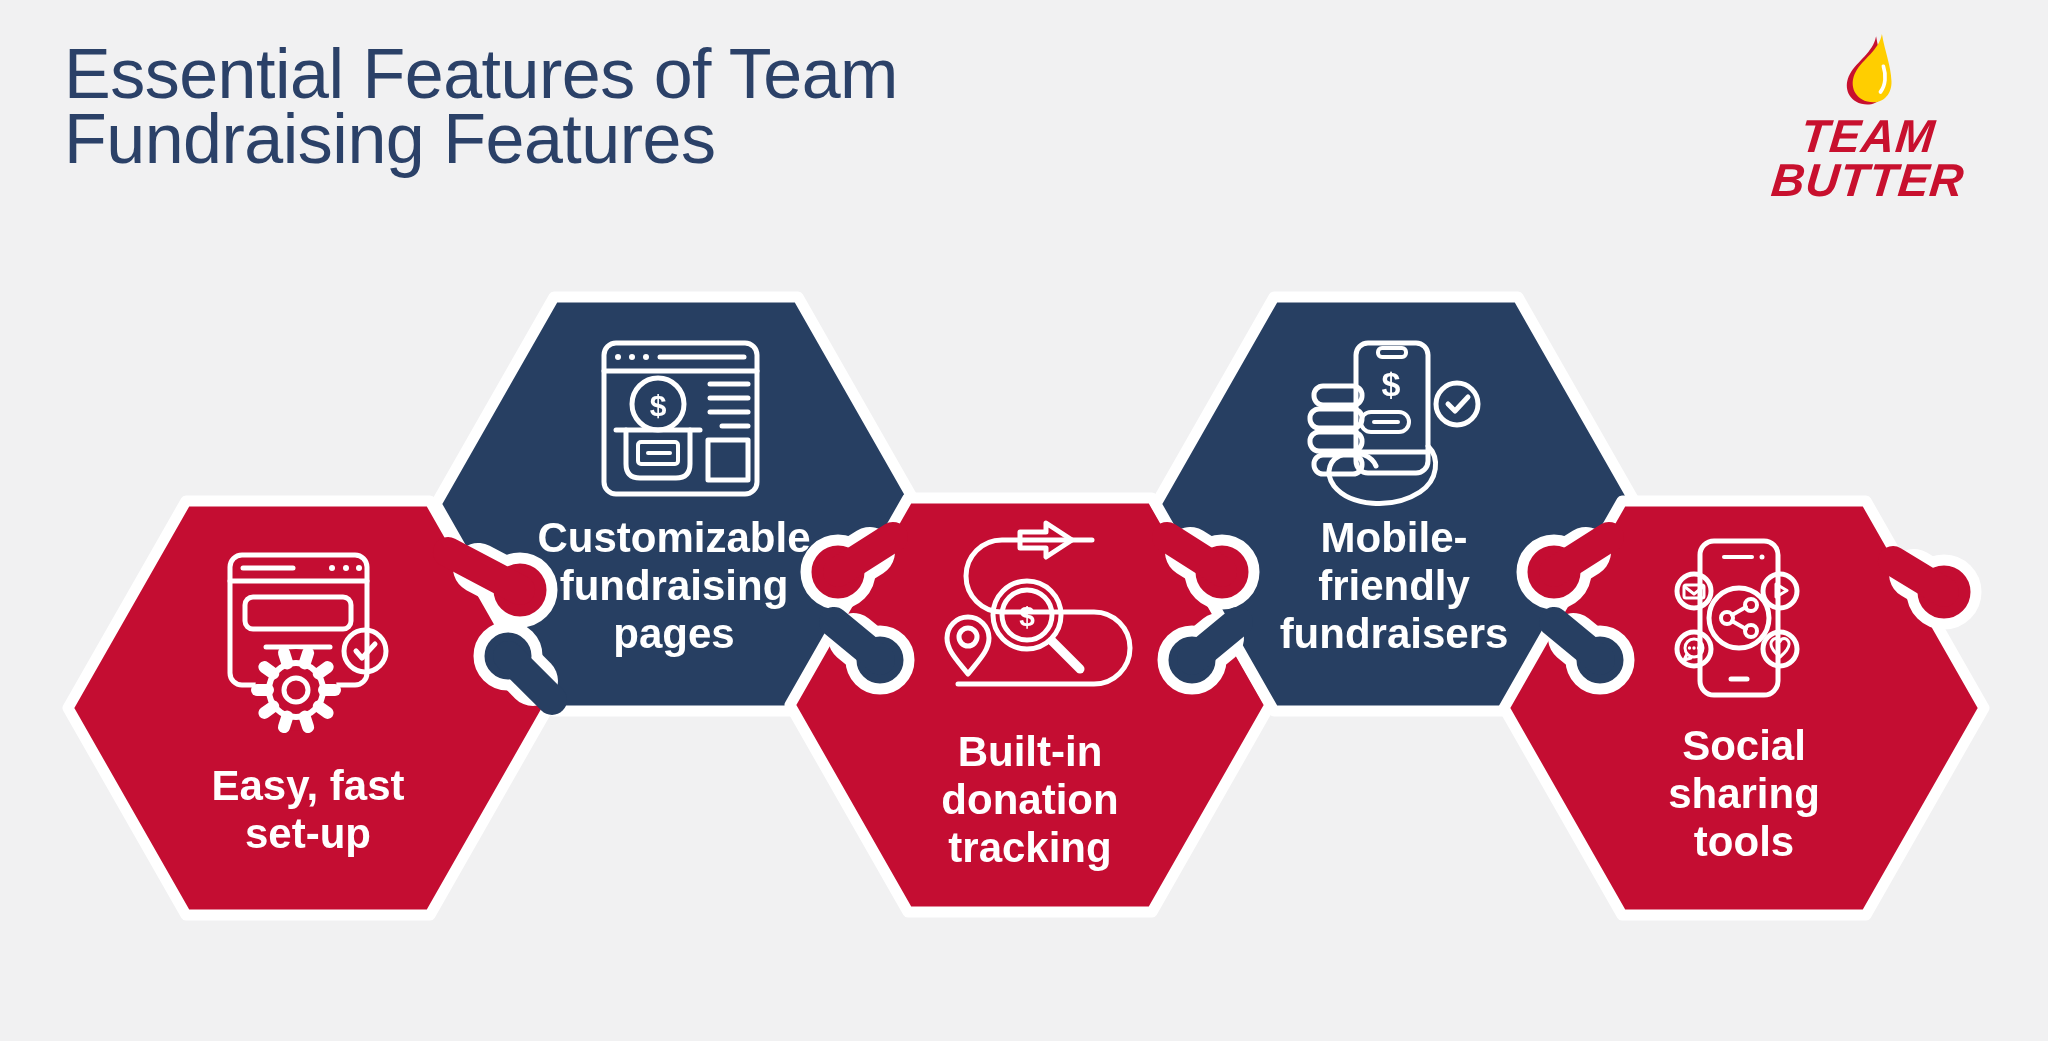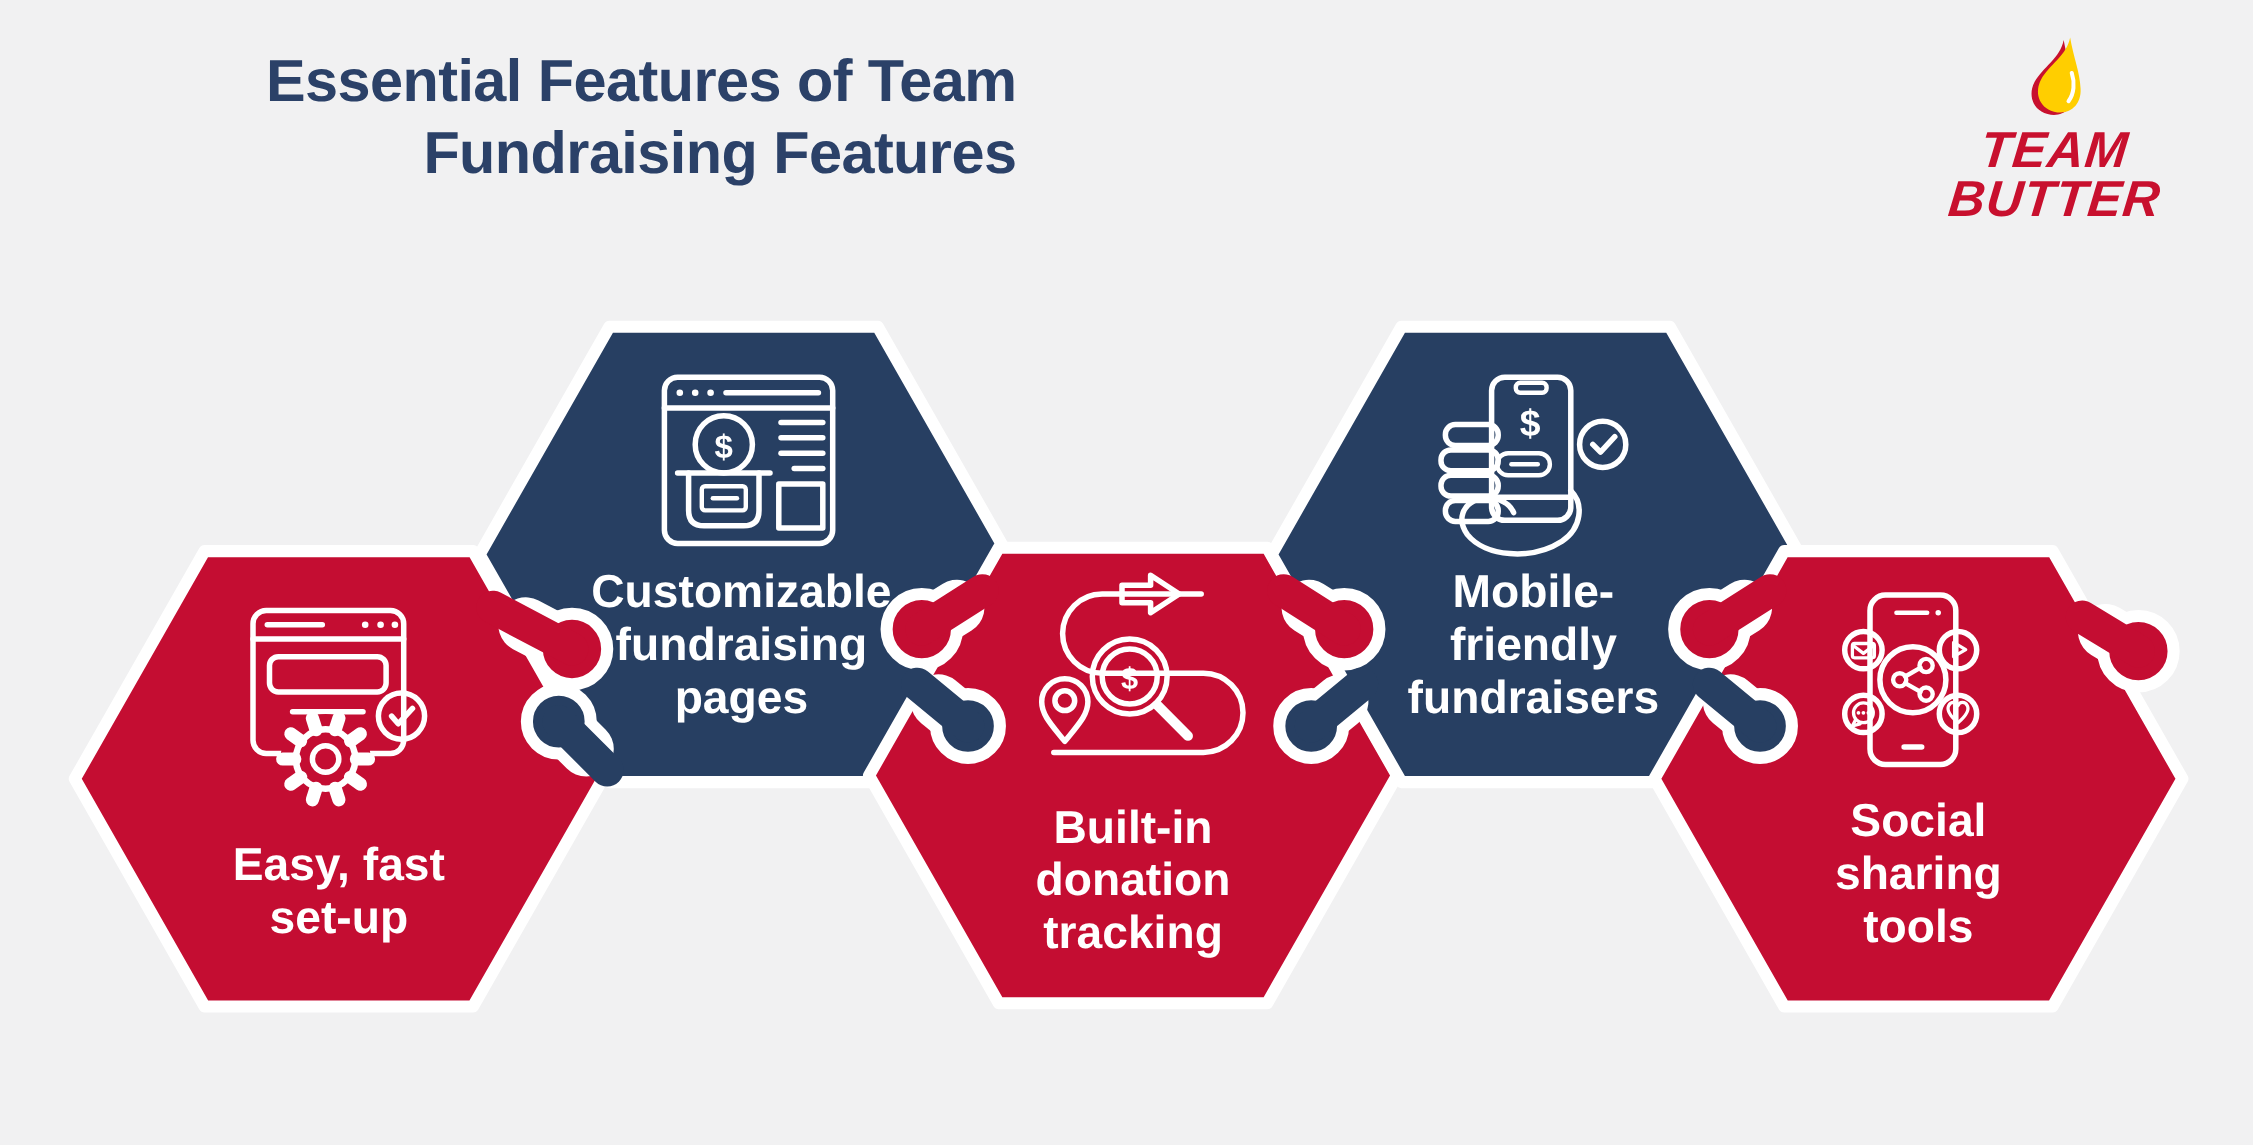--- a/index.html
+++ b/index.html
@@ -5,23 +5,22 @@
   :root{
     --red:#c40d32; --navy:#273f62; --background:#f1f1f2; --title:#2b4168;
     --logo_red:#c8102e; --drop_yellow:#ffce00; --white:#ffffff;
   }
   *{margin:0;padding:0;box-sizing:border-box;}
   html,body{width:2048px;height:1041px;overflow:hidden;}
   body{background:var(--background);font-family:"Liberation Sans",sans-serif;position:relative;}
   .canvas{position:absolute;inset:0;width:2048px;height:1041px;}
   .title{
     position:absolute;left:64px;top:42px;width:860px;
-    font-size:54px;line-height:65px;font-weight:bold;letter-spacing:-0.5px;
+    font-size:70px;line-height:65px;font-weight:normal;letter-spacing:-0.5px;
     color:var(--title);
-    text-align:right;
   }
   .logo{position:absolute;left:1742px;top:28px;width:252px;text-align:center;color:var(--logo_red);}
   .logo .drop{display:block;margin:0 auto 2px auto;}
   .logo .word{font-weight:900;font-style:italic;font-size:46px;line-height:44px;letter-spacing:1px;transform:skewX(-6deg);}
   svg.scene{position:absolute;inset:0;}
   .hex{stroke:var(--white);stroke-width:11;stroke-linejoin:round;}
   .red-fill{fill:var(--red);}
   .navy-fill{fill:var(--navy);}
   .knob-halo{stroke:var(--white);stroke-width:50;stroke-linecap:round;}
   .knob-head{stroke:var(--white);stroke-width:11;}

